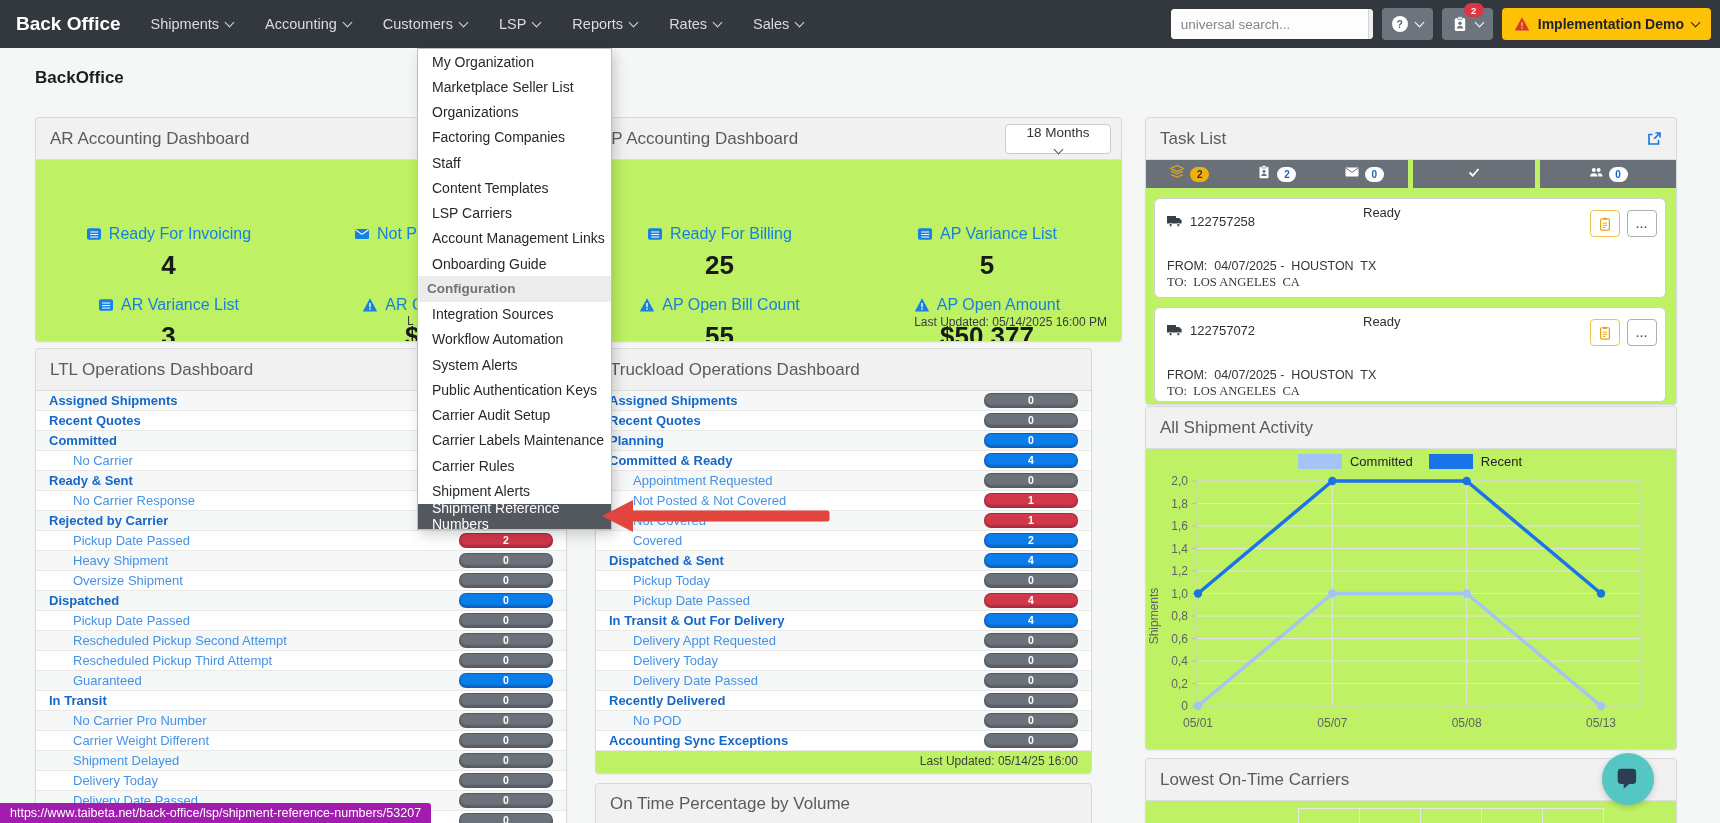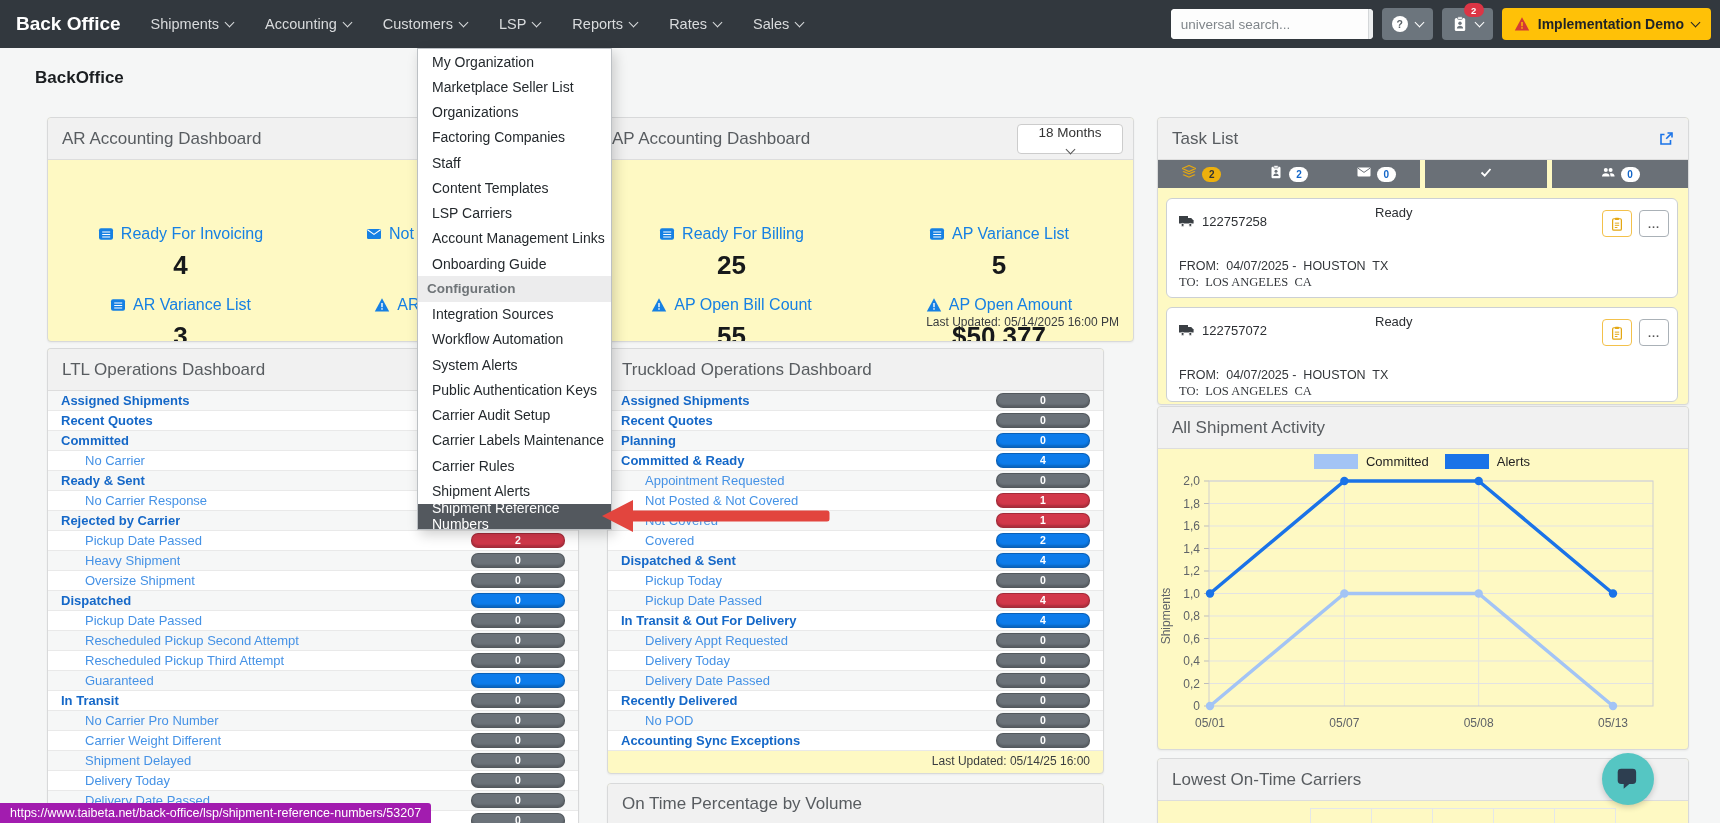--- a/index.html
+++ b/index.html
@@ -15,21 +15,21 @@
   #search-wrap{width:202px;height:30px;background:#fff;border-radius:4px;display:flex;overflow:hidden;margin-left:28px;}
   #search-input{flex:1;border:none;outline:none;font-size:13.5px;padding:0 10px;color:#333;background:#fdfdfd;font-family:inherit;}
   #search-input::placeholder{color:#80868b;}
   #search-btn{width:36px;background:#eceeef;border:none;border-left:1px solid #d4d7d9;display:flex;align-items:center;justify-content:center;cursor:pointer;}
   .gray-btn{height:32px;background:#6c757d;border-radius:4px;color:#fff;display:flex;align-items:center;padding:0 10px;gap:8px;margin-left:9px;position:relative;cursor:pointer;}
   .help-circle{width:16px;height:16px;border-radius:50%;background:#fff;color:#5a6268;font-size:10.5px;font-weight:700;display:flex;align-items:center;justify-content:center;}
   .red-badge{position:absolute;top:-5px;left:22px;min-width:14px;height:14px;border-radius:8px;background:#dc3545;color:#fff;font-size:9.5px;font-weight:700;display:flex;align-items:center;justify-content:center;padding:0 3px;}
   #demo-btn{height:32px;background:#ffc107;border-radius:4px;color:#1f2327;font-size:14px;display:flex;align-items:center;gap:8px;padding:0 12px;margin-left:9px;cursor:pointer;white-space:nowrap;}
 
   
-  .card{position:absolute;background:#fef9c3;border:1px solid #d8d9da;border-radius:4px;overflow:hidden;box-shadow:0 1px 2px rgba(0,0,0,.05);margin-left:12px;}
+  .card{position:absolute;background:#bef264;border:1px solid #d8d9da;border-radius:4px;overflow:hidden;box-shadow:0 1px 2px rgba(0,0,0,.05);}
   .card-h{height:42px;background:#f1f1f1;border-bottom:1px solid #ddd;display:flex;align-items:center;padding:0 14px;font-size:17px;color:#585c60;box-sizing:border-box;}
   #page-title{position:absolute;left:35px;top:68px;font-size:17px;font-weight:700;color:#1b1e21;}
 
   
   .metric{position:absolute;text-align:center;}
   .metric .lb{color:#1680e3;font-size:16px;display:flex;align-items:center;justify-content:center;gap:7px;white-space:nowrap;}
   .metric .vl{color:#17191b;font-size:26px;font-weight:700;margin-top:7px;}
   .lu-text{position:absolute;font-size:12px;color:#3a3d40;}
 
   
@@ -537,21 +537,21 @@
 
   <div class="card" style="left:1145px;top:406px;width:530px;height:342px;">
     <div class="card-h">All Shipment Activity</div>
     <div id="chart-body">
       <div id="ylabel">Shipments</div>
 
     <div class="legend">
           <span class="sw" style="background: rgb(163, 196, 245);"></span>
           <span class="lgl">Committed</span>
           <span class="sw" style="background: rgb(26, 115, 232);"></span>
-          <span class="lgl">Alerts</span>
+          <span class="lgl">Recent</span>
         </div>
         <svg width="528" height="300" style="position: absolute; left: 0px; top: 0px;">
           <line x1="46" y1="257" x2="51" y2="257" stroke="#bdbdbd" stroke-width="1"></line>
           <text x="42" y="261" text-anchor="end" font-size="12" fill="#5f6368">0</text>
           <line x1="51" y1="234.5" x2="495" y2="234.5" stroke="#e3e3e3" stroke-width="1"></line>
           <line x1="46" y1="234.5" x2="51" y2="234.5" stroke="#bdbdbd" stroke-width="1"></line>
           <text x="42" y="238.5" text-anchor="end" font-size="12" fill="#5f6368">0,2</text>
           <line x1="51" y1="212" x2="495" y2="212" stroke="#e3e3e3" stroke-width="1"></line>
           <line x1="46" y1="212" x2="51" y2="212" stroke="#bdbdbd" stroke-width="1"></line>
           <text x="42" y="216" text-anchor="end" font-size="12" fill="#5f6368">0,4</text>

